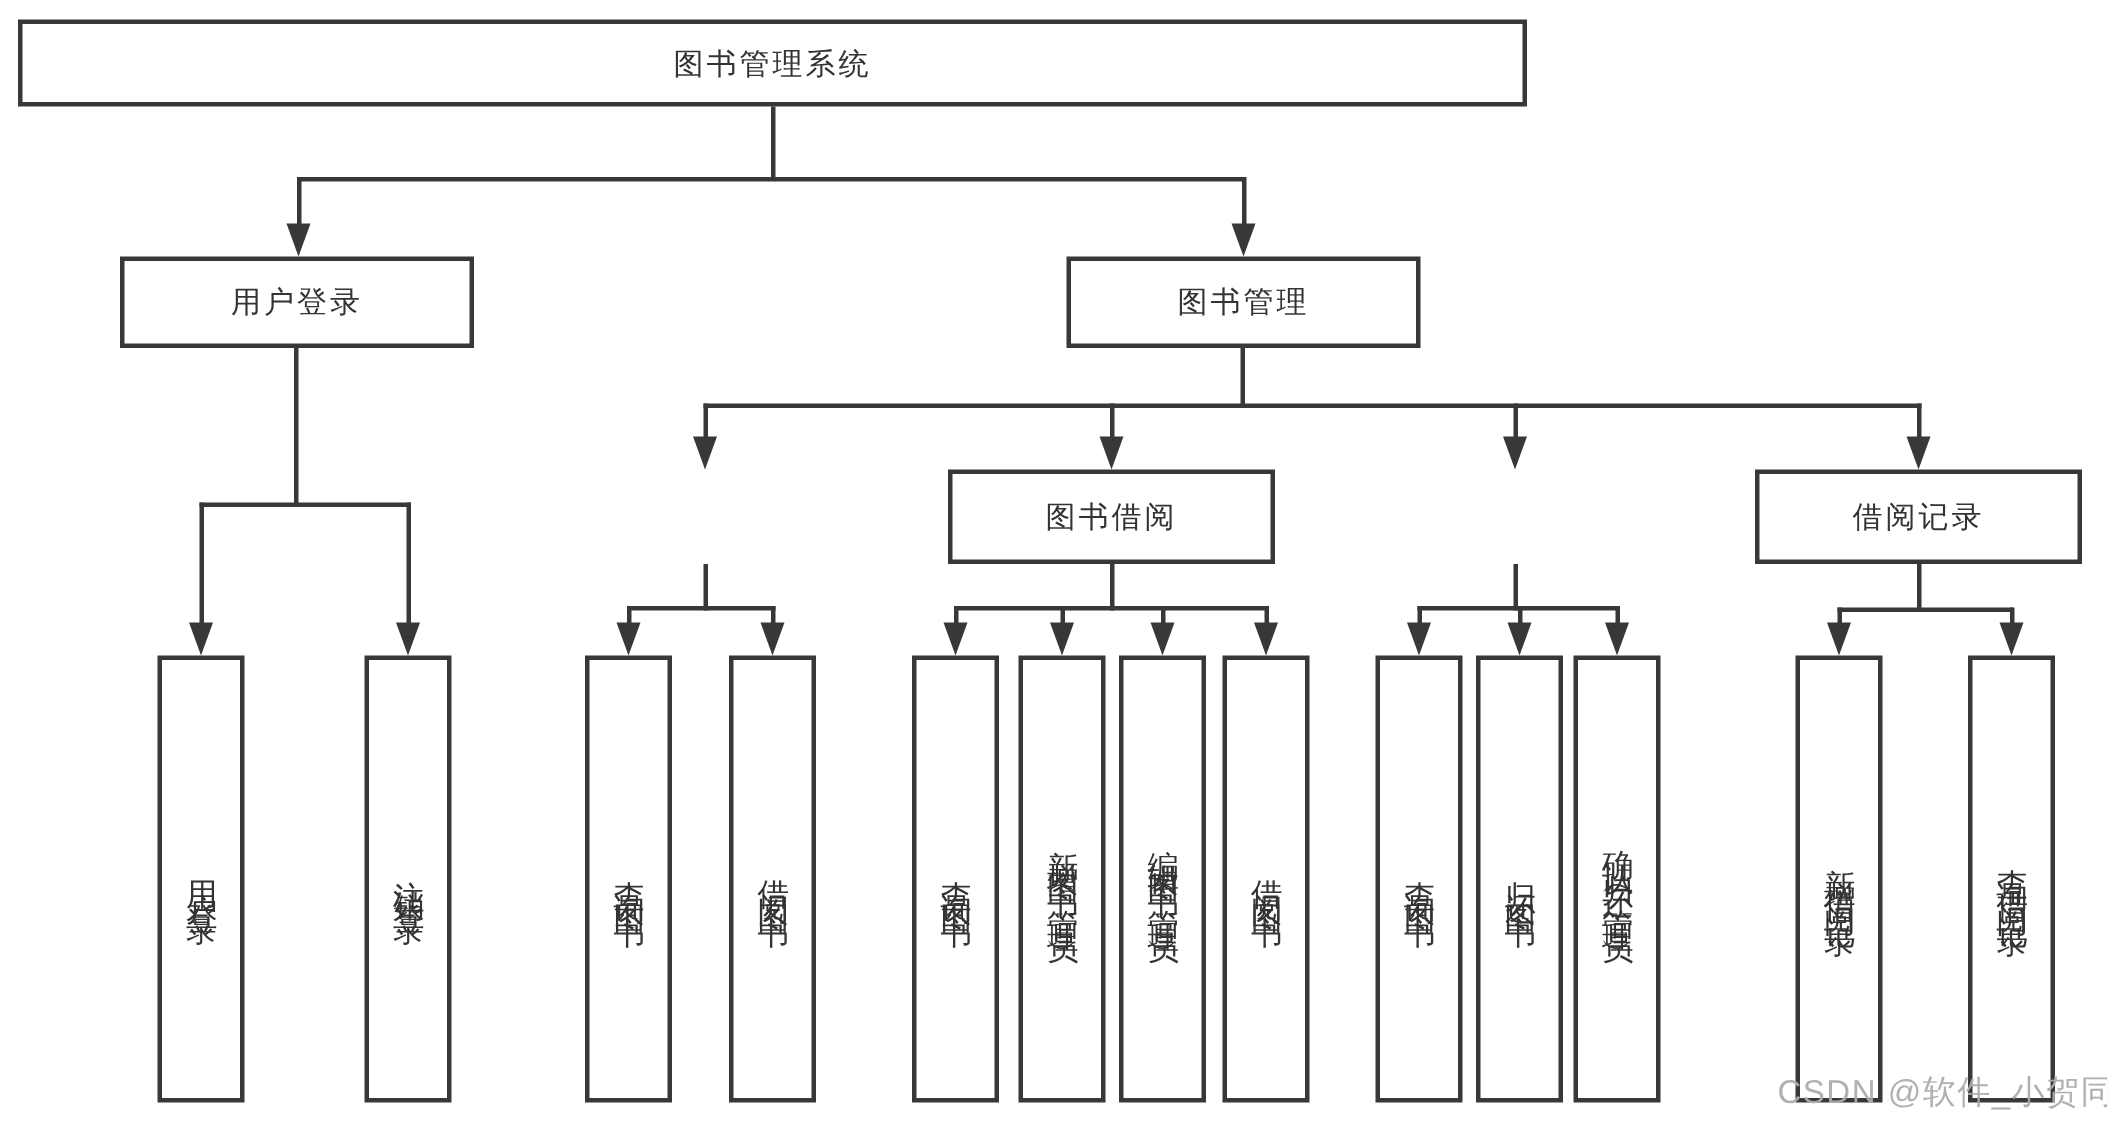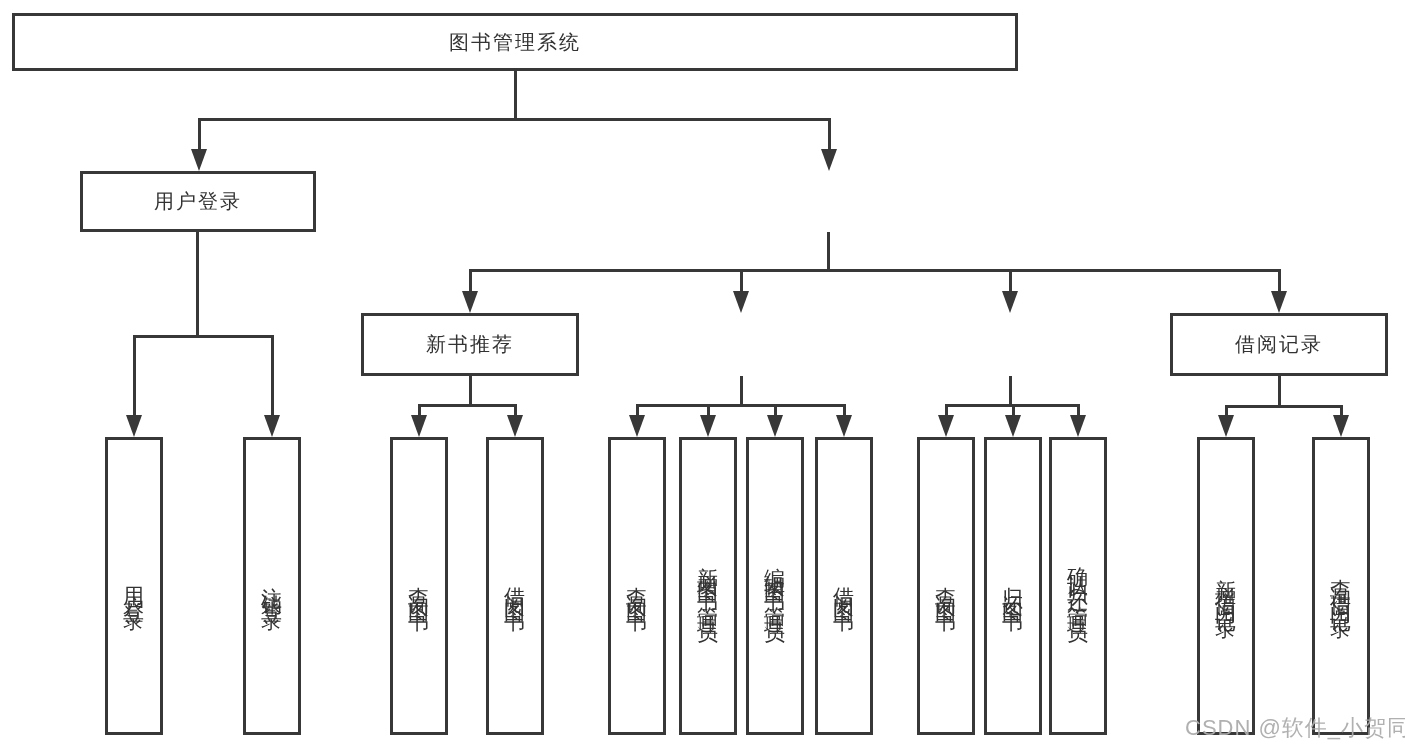--- a/index.html
+++ b/index.html
@@ -62,41 +62,44 @@
   <div class="line vline" style="left:514px; top:71px; height:49px;"></div>
   <div class="line hline" style="left:198px; top:118px; width:632px;"></div>
   <div class="line vline" style="left:198px; top:118px; height:34px;"></div>
   <div class="arrow" style="left:199px; top:149px;"></div>
   <div class="line vline" style="left:828px; top:118px; height:34px;"></div>
   <div class="arrow" style="left:829px; top:149px;"></div>
 
   <div class="box" style="left:80px; top:171px; width:236px; height:61px;">
     <span class="h-label">用户登录</span>
   </div>
+  <div class="box" style="left:711px; top:171px; width:236px; height:61px;">
+    <span class="h-label">图书管理</span>
+  </div>
 
   <div class="line vline" style="left:196px; top:232px; height:105px;"></div>
   <div class="line hline" style="left:133px; top:335px; width:141px;"></div>
   <div class="line vline" style="left:133px; top:335px; height:84px;"></div>
   <div class="arrow" style="left:134px; top:415px;"></div>
   <div class="line vline" style="left:271px; top:335px; height:84px;"></div>
   <div class="arrow" style="left:272px; top:415px;"></div>
 
   <div class="line vline" style="left:827px; top:232px; height:39px;"></div>
   <div class="line hline" style="left:469px; top:269px; width:812px;"></div>
   <div class="line vline" style="left:469px; top:269px; height:26px;"></div>
   <div class="arrow" style="left:470px; top:291px;"></div>
   <div class="line vline" style="left:740px; top:269px; height:26px;"></div>
   <div class="arrow" style="left:741px; top:291px;"></div>
   <div class="line vline" style="left:1009px; top:269px; height:26px;"></div>
   <div class="arrow" style="left:1010px; top:291px;"></div>
   <div class="line vline" style="left:1278px; top:269px; height:26px;"></div>
   <div class="arrow" style="left:1279px; top:291px;"></div>
 
-  <div class="box" style="left:361px; top:313px; width:218px; height:63px;">
-    <span class="h-label">新书推荐</span>
+  <div class="box" style="left:632px; top:313px; width:218px; height:63px;">
+    <span class="h-label">图书借阅</span>
   </div>
   <div class="box" style="left:1170px; top:313px; width:218px; height:63px;">
     <span class="h-label">借阅记录</span>
   </div>
 
   <div class="line vline" style="left:469px; top:376px; height:31px;"></div>
   <div class="line hline" style="left:418px; top:404px; width:99px;"></div>
   <div class="line vline" style="left:418px; top:404px; height:15px;"></div>
   <div class="arrow" style="left:419px; top:415px;"></div>
   <div class="line vline" style="left:514px; top:404px; height:15px;"></div>

